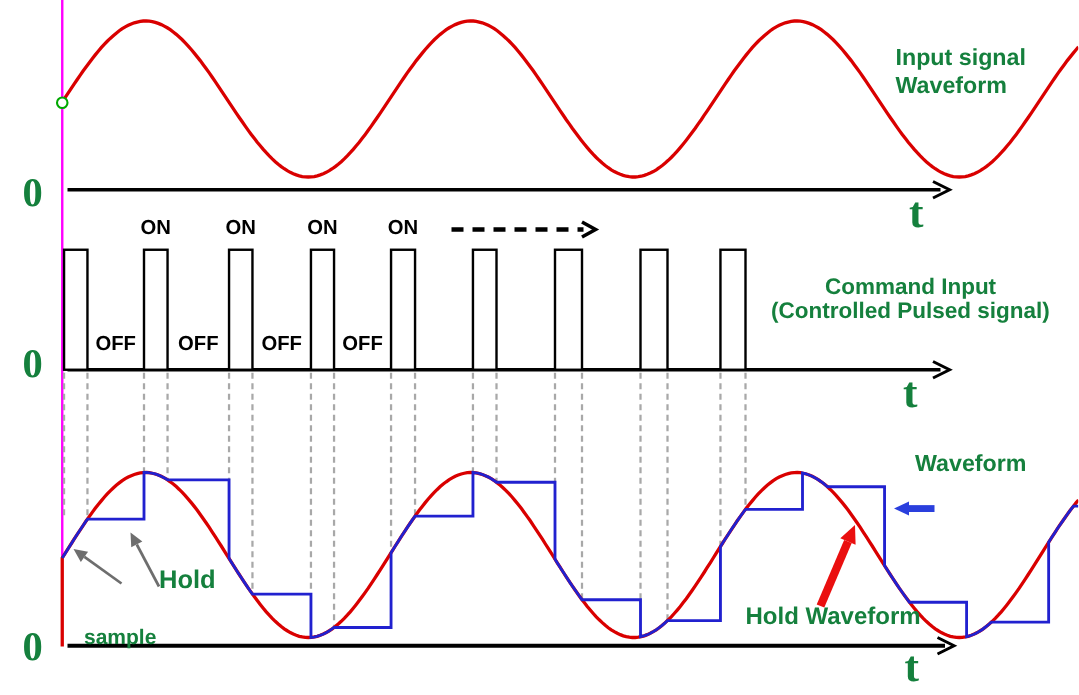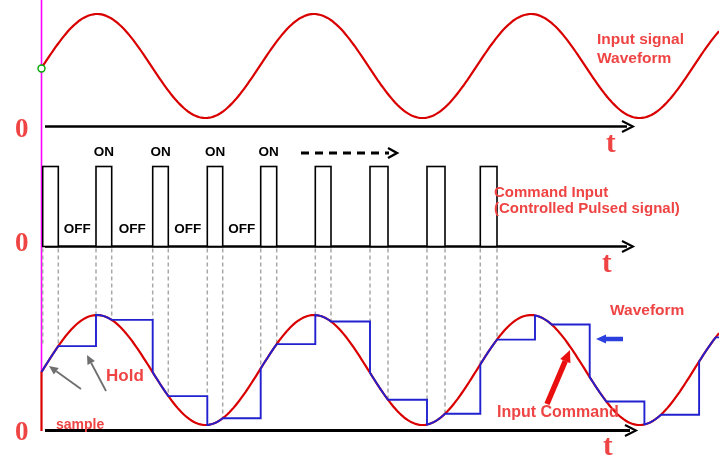--- a/index.html
+++ b/index.html
@@ -1,35 +1,35 @@
 <!DOCTYPE html>
 <html><head>
 <meta charset="utf-8">
 <style>
   html,body{margin:0;padding:0;background:#fff;}
   .fig{position:relative;width:719px;height:463px;background:#ffffff;overflow:hidden;
        font-family:"Liberation Sans",sans-serif;}
   .fig svg{position:absolute;left:0;top:0;}
-  .lbl{position:absolute;color:#ef4444;font-weight:bold;line-height:1.12;white-space:nowrap;}
+  .lbl{position:absolute;color:#15803d;font-weight:bold;line-height:1.12;white-space:nowrap;}
   .serif{font-family:"Liberation Serif",serif;}
   
   .z-top{left:15px;top:113px;font-size:27px;}
   .z-mid{left:15px;top:227px;font-size:27px;}
   .z-bot{left:15px;top:416px;font-size:27px;}
   
   .t-top{left:606px;top:126px;font-size:29px;}
   .t-mid{left:602px;top:246px;font-size:29px;}
   .t-bot{left:603px;top:429px;font-size:29px;}
   
   .title-top{left:597px;top:29px;font-size:15.5px;line-height:19px;}
-  .title-mid{left:494px;top:184px;width:226px;font-size:15px;line-height:16px;}
+  .title-mid{left:494px;top:184px;width:226px;font-size:15px;line-height:16px;text-align:center;}
   .title-out{left:610px;top:301px;font-size:15.5px;line-height:17px;}
   .title-in{left:497px;top:403px;font-size:16px;}
   .lbl-sample{left:56px;top:392px;font-size:14px;margin-top:25px;}
-  .lbl-hold{left:106px;top:366px;font-size:17px;}
+  .lbl-hold{left:106px;top:377px;font-size:17px;}
   .on-label{position:absolute;transform:translateX(-50%);font-weight:bold;font-size:13.5px;color:#000;}
   .off-label{position:absolute;transform:translateX(-50%);font-weight:bold;font-size:13.5px;color:#000;}
 </style>
 </head>
 <body>
 
 <div class="fig">
   <svg id="gfx" width="719" height="463" viewBox="0 0 719 463">
       <line x1="41.5" y1="0" x2="41.5" y2="372" stroke="#ff00ff" stroke-width="1.6"></line>
       <line x1="42.7" y1="248.5" x2="42.7" y2="346.1" stroke="#a8a8a8" stroke-width="1.5" stroke-dasharray="4 3"></line>
@@ -106,14 +106,14 @@
     <div>(Controlled Pulsed signal)</div>
   </div>
 
   <div class="lbl serif z-bot">0</div>
   <div class="lbl serif t-bot">t</div>
   <div class="lbl lbl-sample">sample</div>
   <div class="lbl lbl-hold">Hold</div>
   <div class="lbl title-out">
     <div>Waveform</div>
   </div>
-  <div class="lbl title-in">Input Command</div>
+  <div class="lbl title-in">Hold Waveform</div>
 </div>
 
 </body></html>

